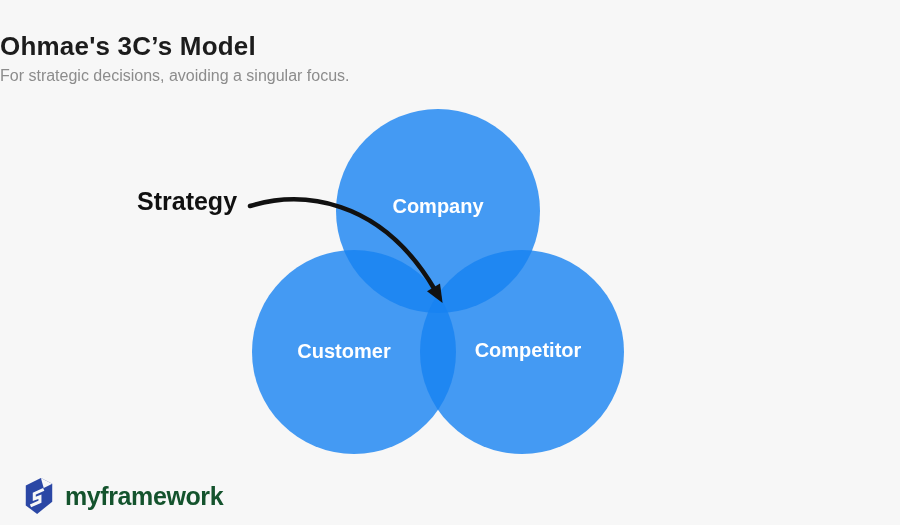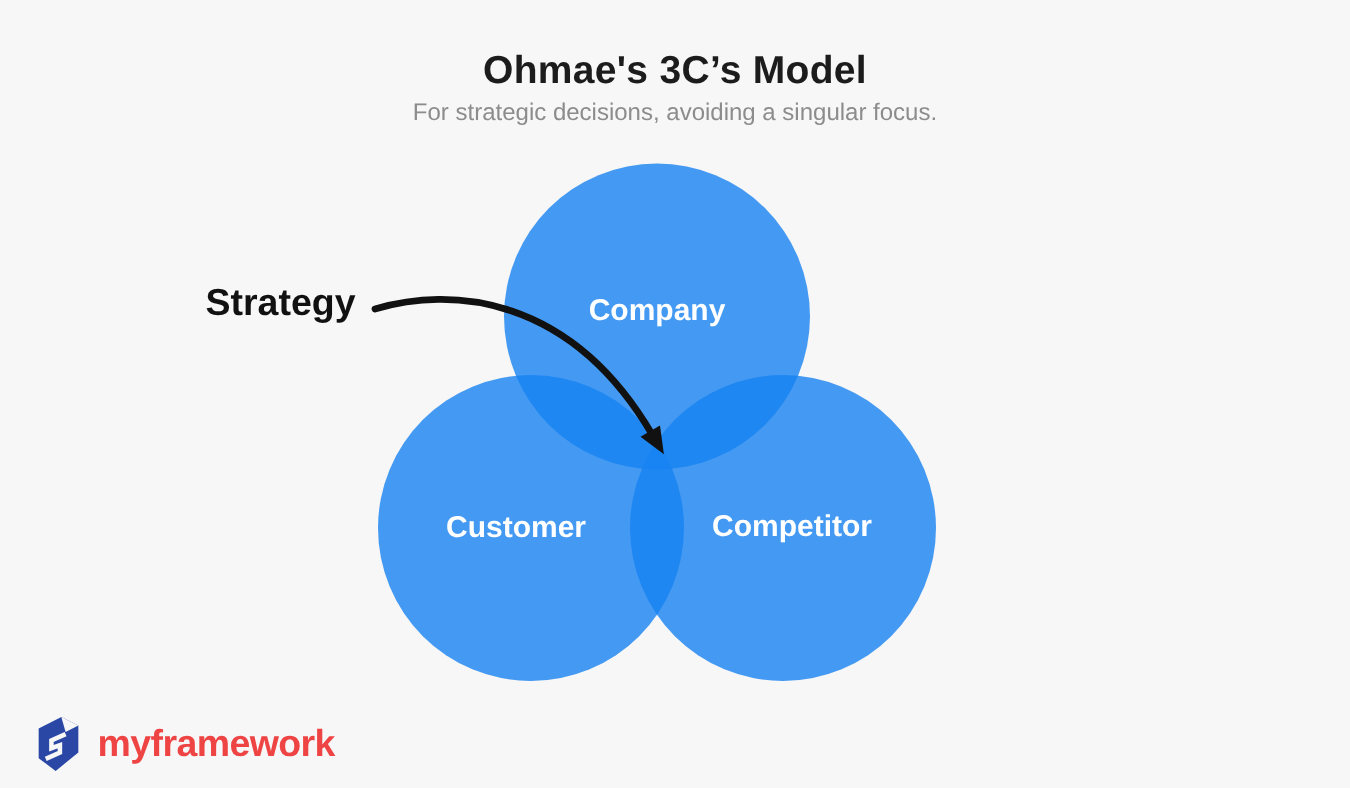--- a/index.html
+++ b/index.html
@@ -6,21 +6,20 @@
   body {
     width: 900px; height: 525px;
     background: #F7F7F7;
     font-family: "Liberation Sans", "DejaVu Sans", sans-serif;
     position: relative;
     overflow: hidden;
   }
   .header {
     position: absolute;
     top: 31px; left: 0; right: 0;
-    text-align: center;
   }
   .title {
     margin: 0;
     font-size: 26px;
     font-weight: 700;
     color: #1C1C1C;
     letter-spacing: 0.2px;
   }
   .subtitle {
     margin: 5px 0 0 0;
@@ -61,21 +60,21 @@
   .footer {
     position: absolute;
     left: 22px; bottom: 9px;
     display: flex;
     align-items: center;
     gap: 9px;
   }
   .brand-name {
     font-size: 25px;
     font-weight: 700;
-    color: #ef4444;
+    color: #14532d;
     letter-spacing: -0.4px;
   }
 </style>
 </head>
 <body>
 
 <div class="header">
   <h1 class="title">Ohmae's 3C’s Model</h1>
   <p class="subtitle">For strategic decisions, avoiding a singular focus.</p>
 </div>

